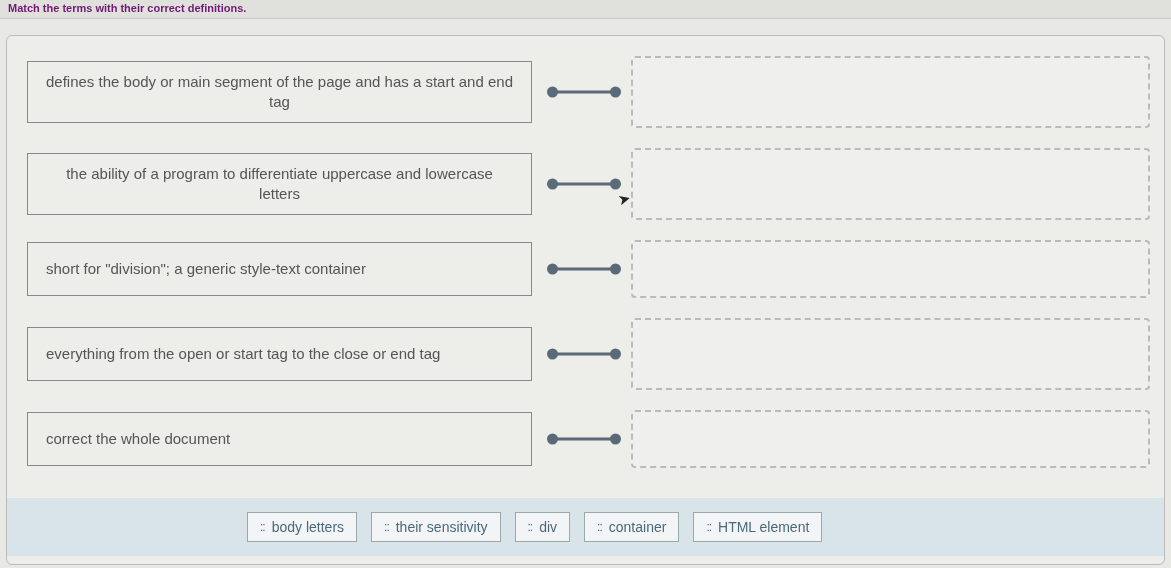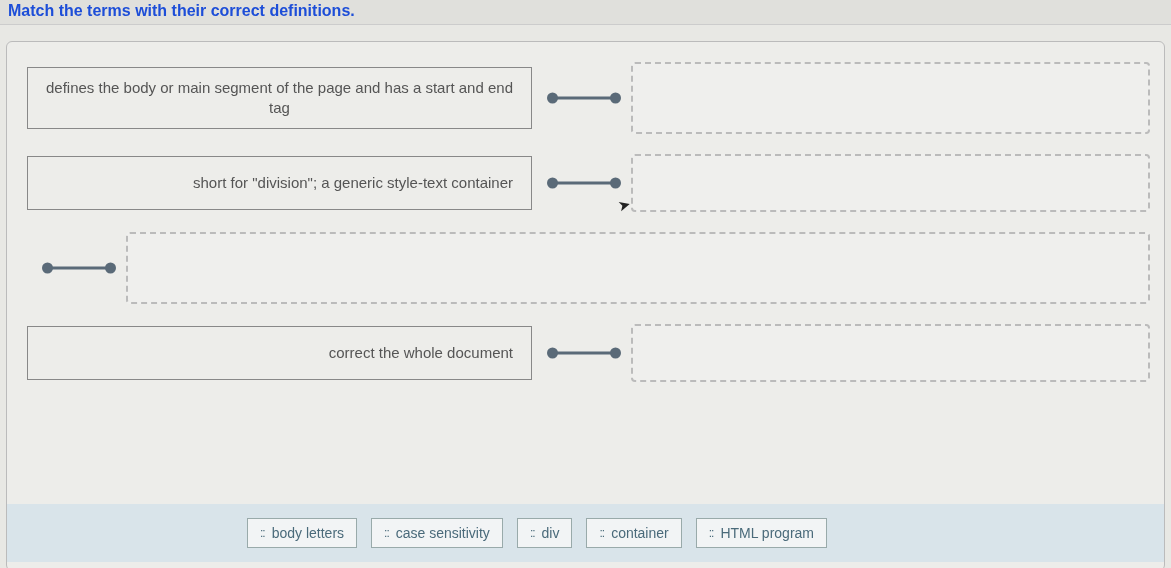--- a/index.html
+++ b/index.html
@@ -9,22 +9,22 @@
     color: #555;
     width: 1171px;
     height: 568px;
     overflow: hidden;
   }
   .title-bar {
     background: #e0e0dc;
     border-bottom: 1px solid #ccc;
     padding: 2px 8px 4px 8px;
     font-weight: bold;
-    font-size: 16px;
-    color: #1d4ed8;
+    font-size: 11px;
+    color: #701a75;
   }
   .panel {
     margin: 16px 6px 0 6px;
     border: 1px solid #bbb;
     border-radius: 6px;
     padding: 20px 14px 14px 20px;
     background: #ededea;
     min-height: 530px;
     position: relative;
   }
@@ -35,21 +35,21 @@
     margin-bottom: 20px;
     gap: 0;
   }
   .def-box {
     width: 505px;
     min-height: 54px;
     border: 1px solid #888;
     background: #ededea;
     display: flex;
     align-items: center;
-    justify-content: flex-end;
+    justify-content: flex-start;
     padding: 10px 18px;
     text-align: center;
     font-size: 15px;
     color: #555;
     line-height: 1.35;
   }
   .connector {
     width: 80px;
     height: 10px;
     position: relative;
@@ -135,33 +135,46 @@
       <div class="def-box">
         <span>defines the body or main segment of the page and has a start and end tag</span>
       </div>
       <div class="connector">
         <span class="dot left"></span>
         <span class="dot right"></span>
       </div>
       <div class="drop-zone tall"></div>
     </div>
 
+    <div class="row">
+      <div class="def-box">
+        <span>the ability of a program to differentiate uppercase and lowercase letters</span>
+      </div>
+      <div class="connector">
+        <span class="dot left"></span>
+        <span class="dot right"></span>
+      </div>
+      <div class="drop-zone tall"></div>
+    </div>
 
     <div class="row">
       <div class="def-box">
         <span>short for "division"; a generic style-text container</span>
       </div>
       <div class="connector">
         <span class="dot left"></span>
         <span class="dot right"></span>
       </div>
       <div class="drop-zone"></div>
     </div>
 
     <div class="row">
+      <div class="def-box">
+        <span>everything from the open or start tag to the close or end tag</span>
+      </div>
       <div class="connector">
         <span class="dot left"></span>
         <span class="dot right"></span>
       </div>
       <div class="drop-zone tall"></div>
     </div>
 
     <div class="row" style="margin-bottom:0">
       <div class="def-box">
         <span>correct the whole document</span>
@@ -177,28 +190,28 @@
 
   <div class="cursor-arrow">➤</div>
 
   <div class="answer-bank">
     <div class="chip">
       <span class="grip">::</span>
       <span>body letters</span>
     </div>
     <div class="chip">
       <span class="grip">::</span>
-      <span>case sensitivity</span>
+      <span>their sensitivity</span>
     </div>
     <div class="chip">
       <span class="grip">::</span>
       <span>div</span>
     </div>
     <div class="chip">
       <span class="grip">::</span>
       <span>container</span>
     </div>
     <div class="chip">
       <span class="grip">::</span>
-      <span>HTML program</span>
+      <span>HTML element</span>
     </div>
   </div>
 </div>
 
 </body></html>

